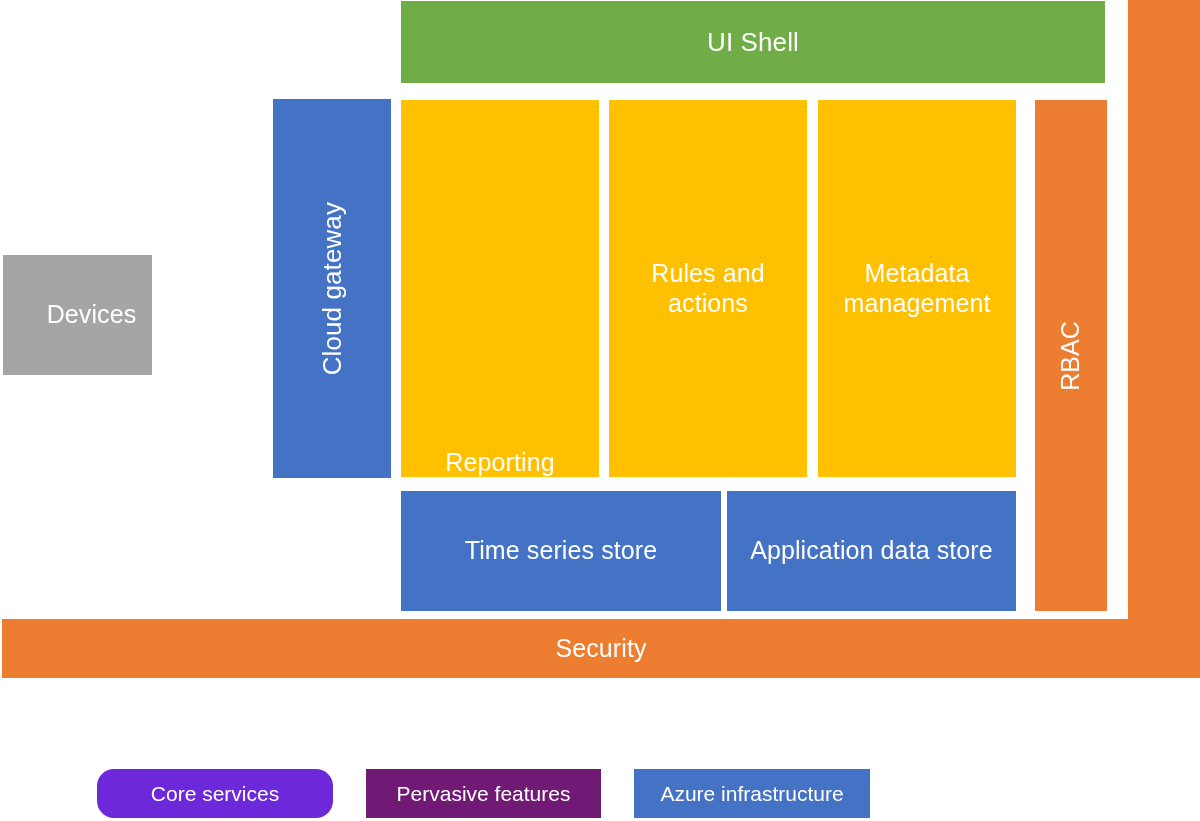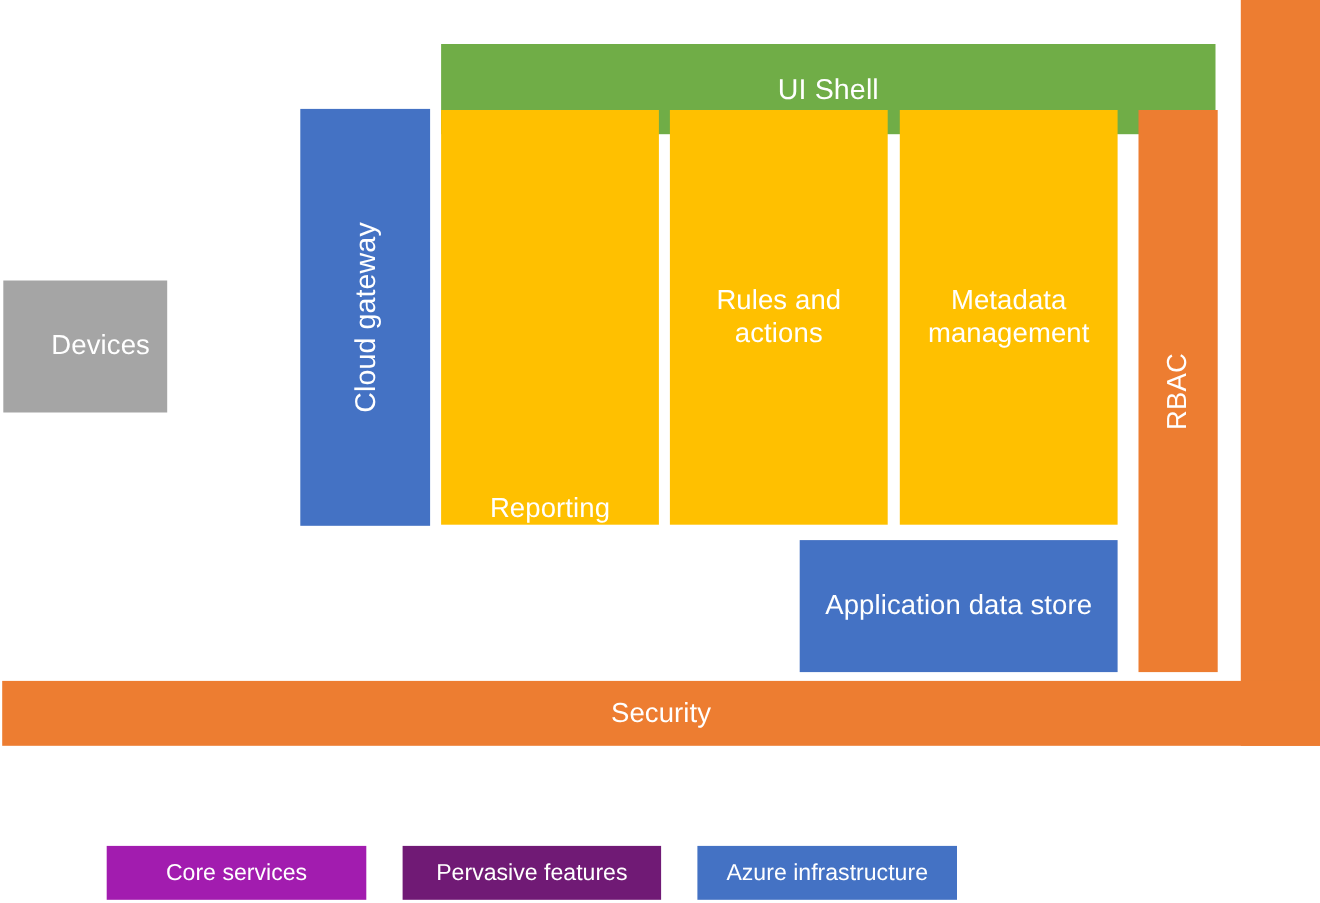--- a/index.html
+++ b/index.html
@@ -35,21 +35,21 @@
     width: 100%;
     padding: 0 6px;
     box-sizing: border-box;
     white-space: pre-line;
   }
   
   .c-gray   { background: #a5a5a5; }
   .c-blue   { background: #4472c4; }
   .c-yellow { background: #ffc000; }
   .c-orange { background: #ed7d31; }
-  .c-green  { background: #70ad47; margin-top: 39px; }
+  .c-green  { background: #70ad47; }
 
   
   .vert .lbl {
     writing-mode: vertical-rl;
     transform: rotate(180deg);
     width: auto;
     padding: 0;
   }
 
   
@@ -121,31 +121,34 @@
 
   <div class="block c-yellow" id="metadata-mgmt">
     <span class="lbl">Metadata
 management</span>
   </div>
 
   <div class="block c-orange vert" id="rbac">
     <span class="lbl">RBAC</span>
   </div>
 
+  <div class="block c-blue" id="time-series">
+    <span class="lbl">Time series store</span>
+  </div>
 
   <div class="block c-orange" id="security">
     <span class="lbl">Security</span>
   </div>
 
   <div class="block c-blue" id="app-data">
     <span class="lbl">Application data store</span>
   </div>
 
   <div id="legend">
-    <div class="legend-item" id="legend-core" style="background: #a21caf;">
+    <div class="legend-item" id="legend-core" style="background: #6d28d9; border-radius: 17px;">
       <span>Core services</span>
     </div>
     <div class="legend-item" id="legend-pervasive" style="background: #701a75;">
       <span>Pervasive features</span>
     </div>
     <div class="legend-item" id="legend-azure" style="background: rgb(68, 114, 196);">
       <span>Azure infrastructure</span>
     </div>
   </div>
 

